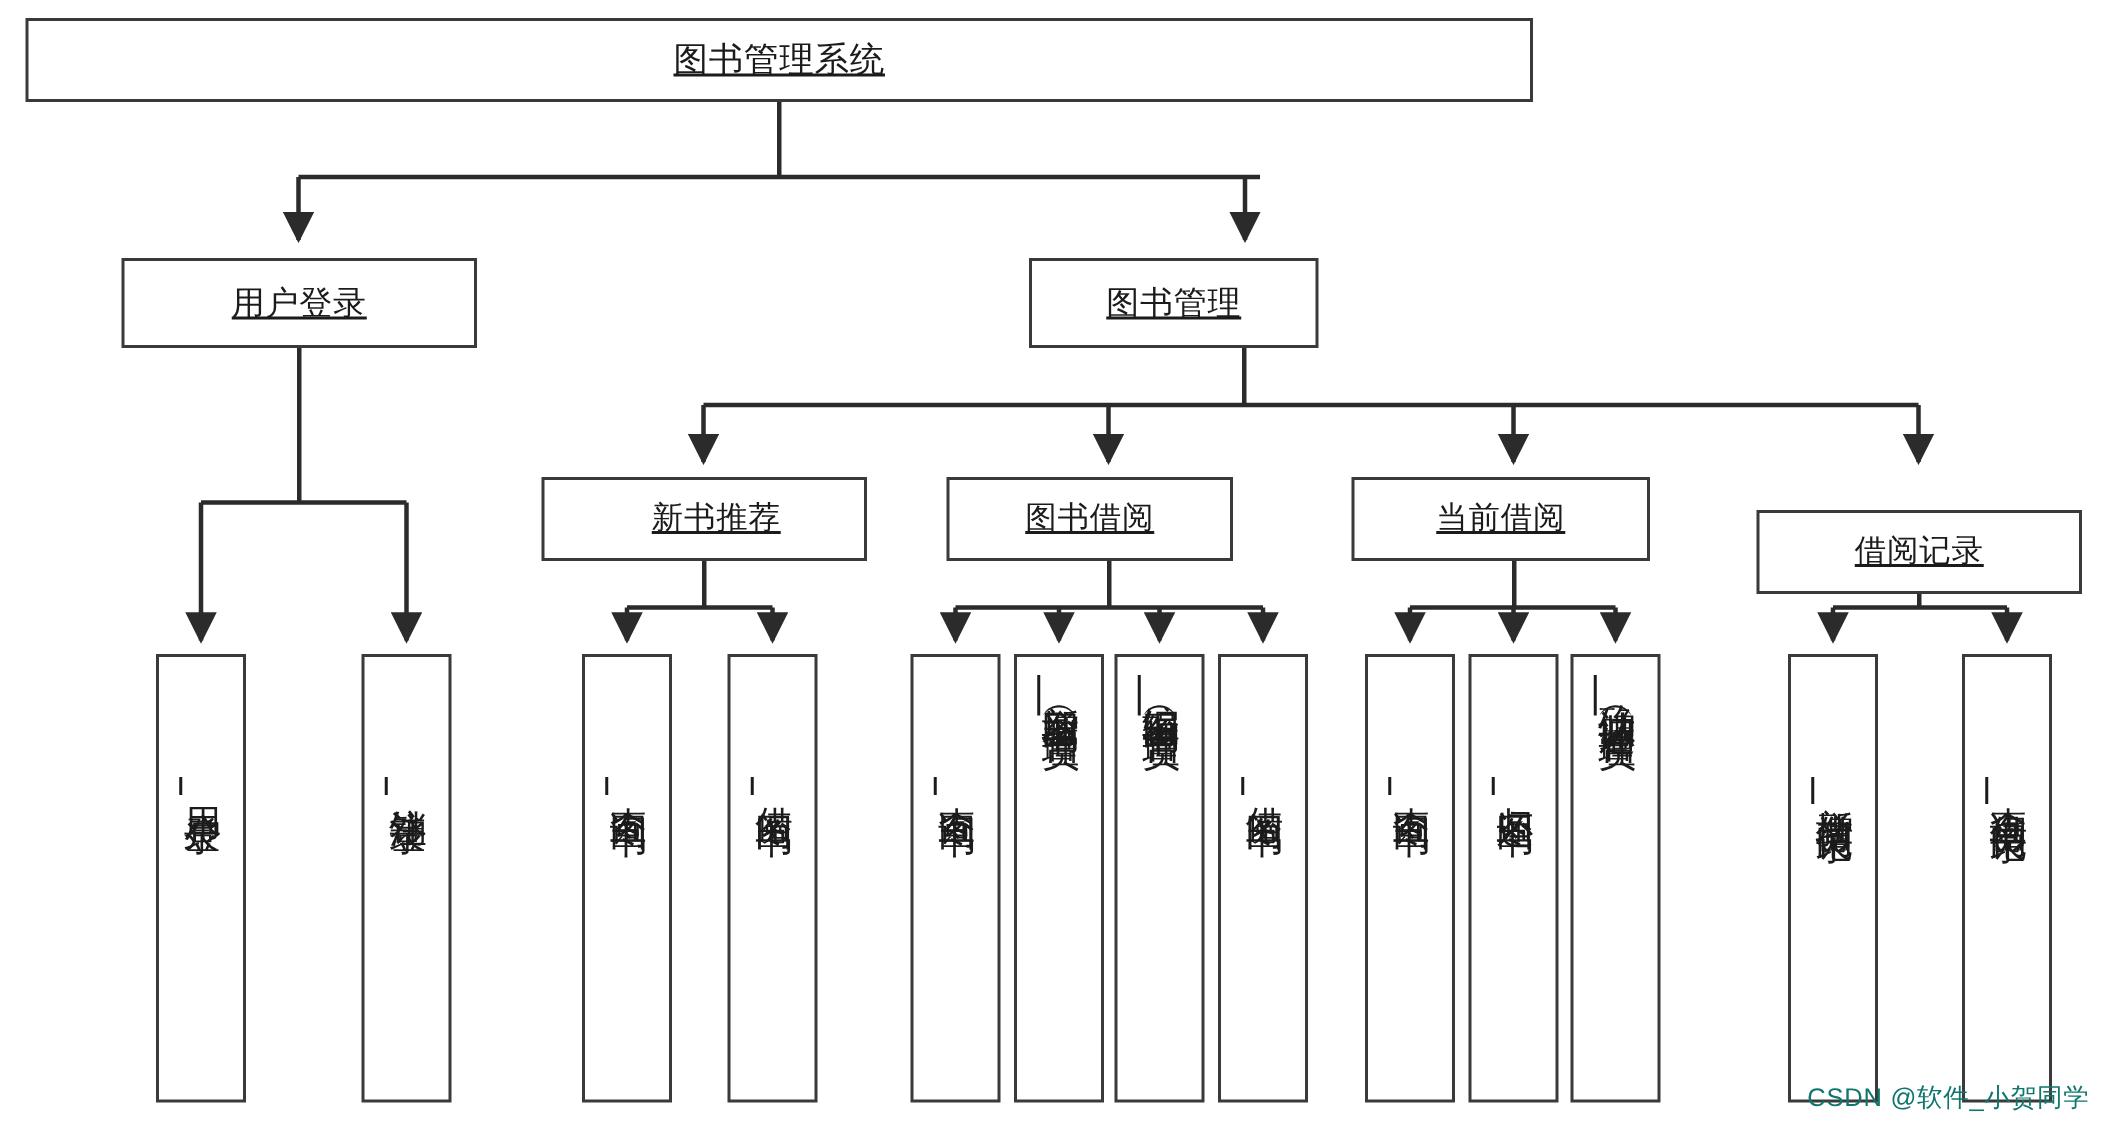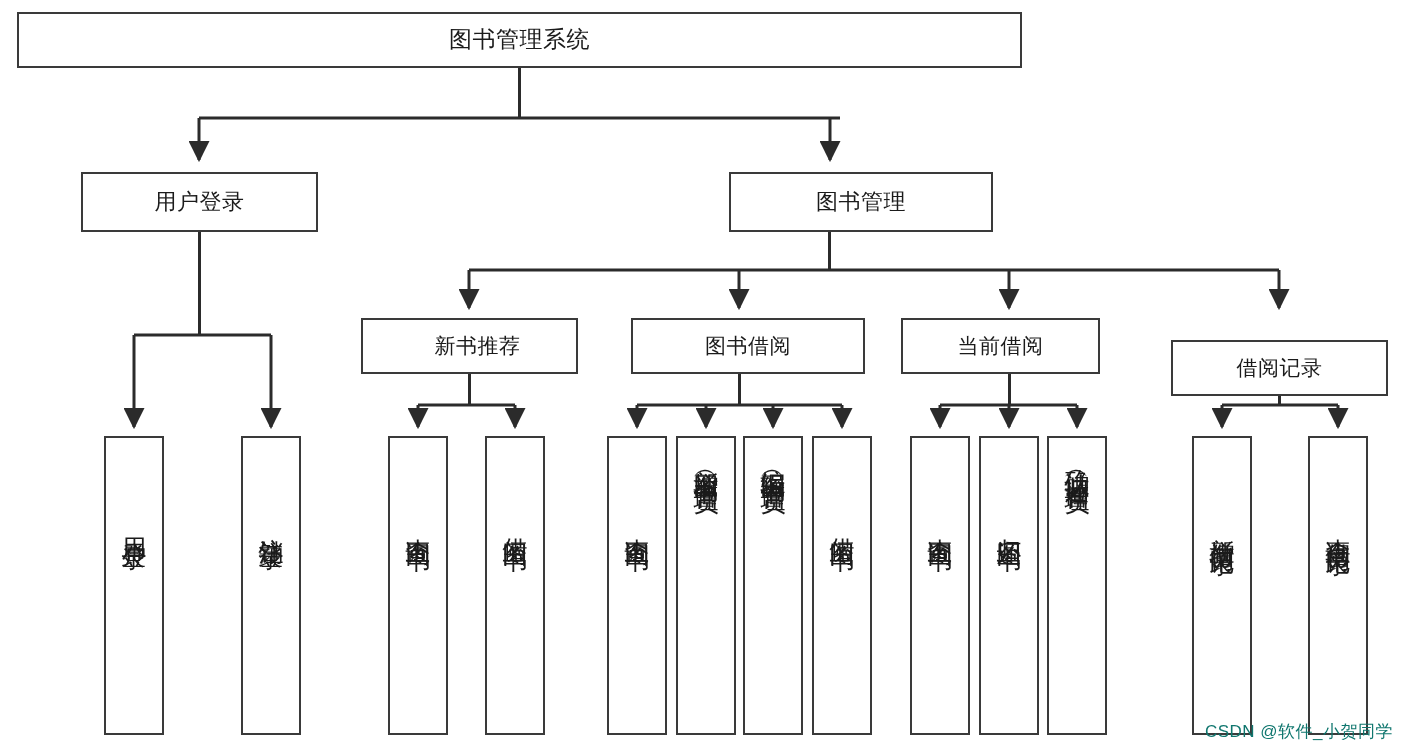--- a/index.html
+++ b/index.html
@@ -22,20 +22,21 @@
     align-items:center;
     justify-content:center;
     color:#1b1b1b;
     z-index:2;
   }
   .node .lbl{
     display:block;
     text-align:center;
     line-height:1.18;
     letter-spacing:0.5px;
+    text-decoration:underline;
   }
   .node.root .lbl{font-size:23px;}
   .node.lvl2 .lbl{font-size:22px;}
   .node.lvl3 .lbl{font-size:21px;}
 
   
   .node.leaf{
     align-items:flex-start;
     justify-content:center;
     padding-top:8px;
@@ -117,28 +118,28 @@
     </g>
   </svg>
 
   <div class="node root" style="left:17px;top:12px;width:1005px;height:56px;">
     <span class="lbl">图书管理系统</span>
   </div>
 
   <div class="node lvl2" style="left:81px;top:172px;width:237px;height:60px;">
     <span class="lbl">用户登录</span>
   </div>
-  <div class="node lvl2" style="left:729px;top:172px;width:264px;height:60px;">
+  <div class="node lvl2" style="left:686px;top:172px;width:193px;height:60px;">
     <span class="lbl">图书管理</span>
   </div>
 
   <div class="node lvl3" style="left:361px;top:318px;width:217px;height:56px;padding-left:16px;">
     <span class="lbl">新书推荐</span>
   </div>
-  <div class="node lvl3" style="left:631px;top:318px;width:234px;height:56px;">
+  <div class="node lvl3" style="left:631px;top:318px;width:191px;height:56px;">
     <span class="lbl">图书借阅</span>
   </div>
   <div class="node lvl3" style="left:901px;top:318px;width:199px;height:56px;">
     <span class="lbl">当前借阅</span>
   </div>
   <div class="node lvl3" style="left:1171px;top:318px;width:217px;height:56px;margin-top:22px;">
     <span class="lbl">借阅记录</span>
   </div>
 
   <div class="node leaf mid" style="left:104px;top:436px;width:60px;height:299px;">

